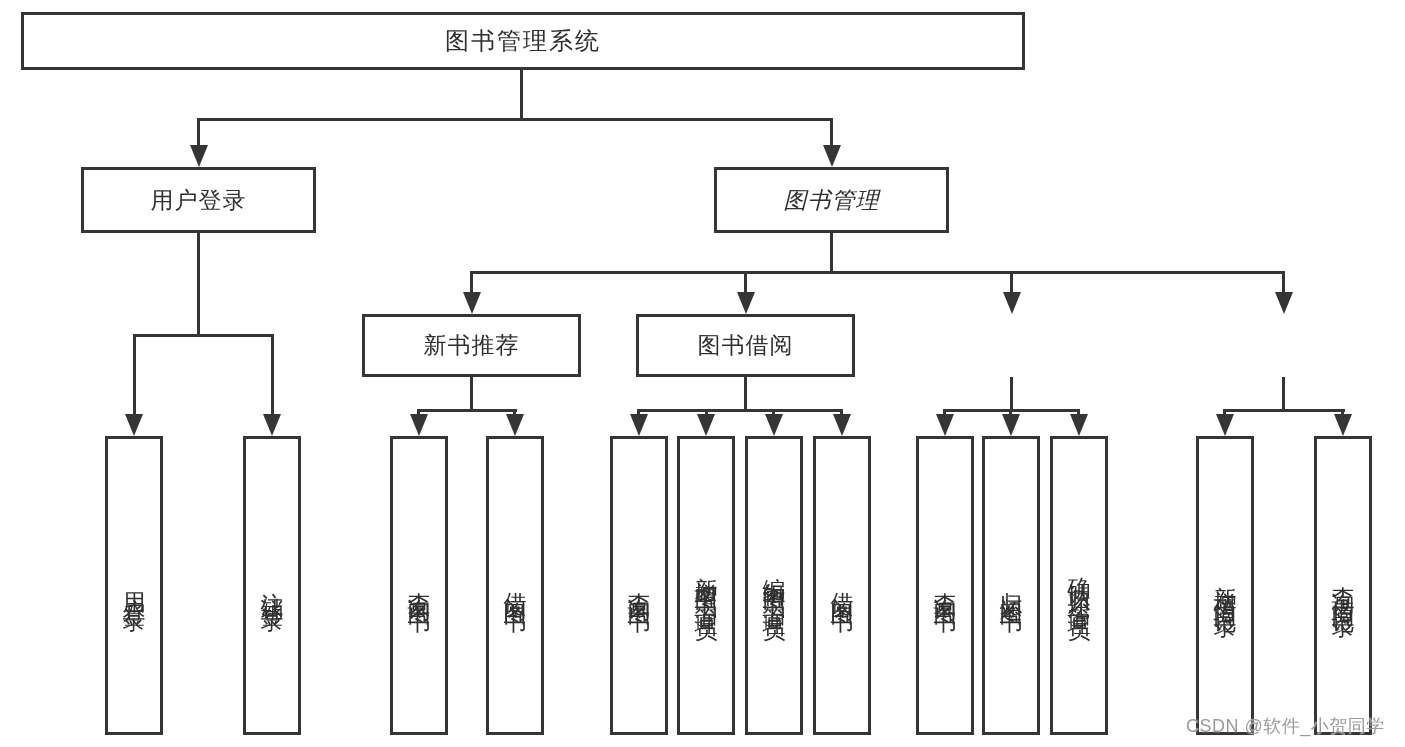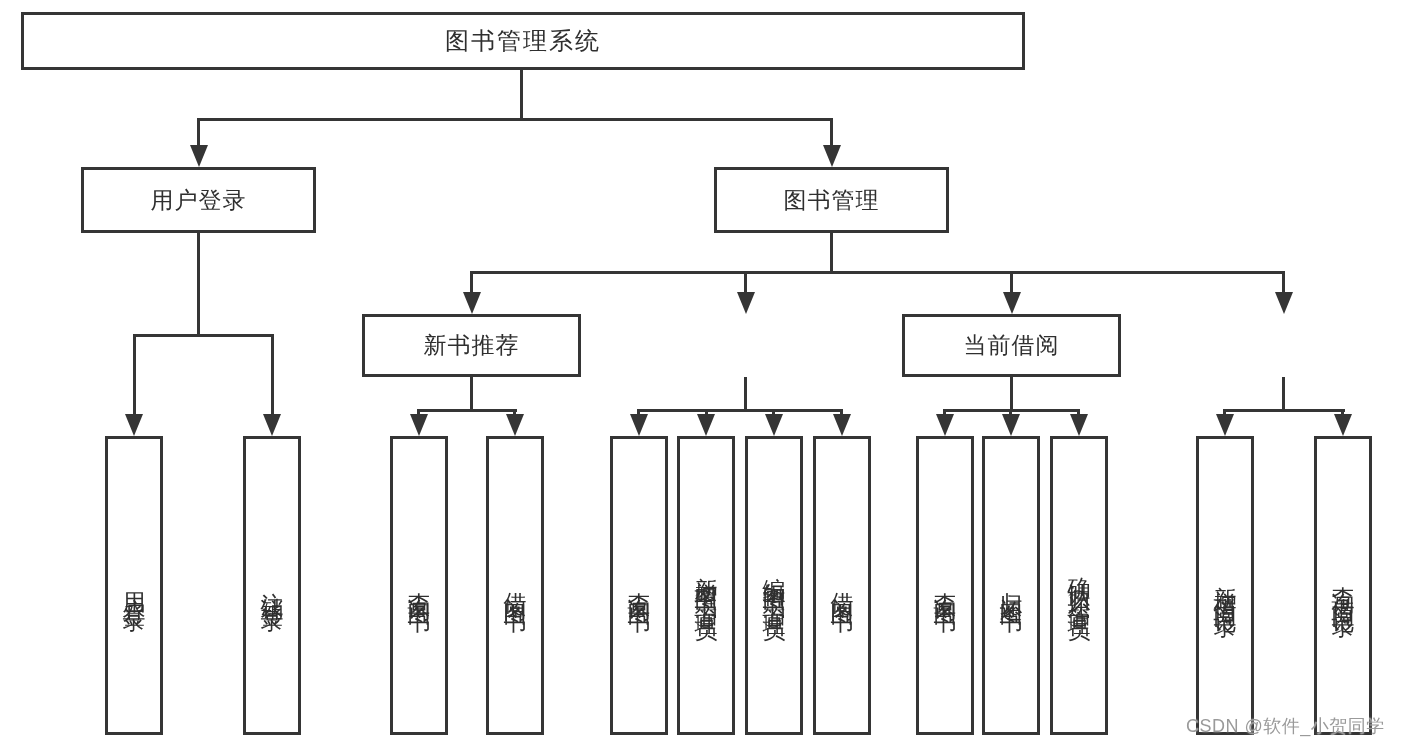--- a/index.html
+++ b/index.html
@@ -29,21 +29,21 @@
   <div class="v" style="left:520px;top:70px;height:51px;"></div>
   <div class="h" style="left:197px;top:118px;width:636px;"></div>
   <div class="v" style="left:197px;top:118px;height:29px;"></div>
   <div class="arr" style="left:190px;top:145px;"></div>
   <div class="v" style="left:830px;top:118px;height:29px;"></div>
   <div class="arr" style="left:823px;top:145px;"></div>
 
   <div class="box" style="left:81px;top:167px;width:235px;height:66px;">
     <span class="lbl">用户登录</span>
   </div>
-  <div class="box" style="left:714px;top:167px;width:235px;height:66px;">
+  <div class="box" style="left:714px;top:167px;width:235px;height:66px;font-style:italic;">
     <span class="lbl">图书管理</span>
   </div>
 
   <div class="v" style="left:197px;top:233px;height:104px;"></div>
   <div class="h" style="left:133px;top:334px;width:141px;"></div>
   <div class="v" style="left:133px;top:334px;height:82px;"></div>
   <div class="arr" style="left:125px;top:414px;"></div>
   <div class="v" style="left:271px;top:334px;height:82px;"></div>
   <div class="arr" style="left:263px;top:414px;"></div>
 
@@ -54,22 +54,22 @@
   <div class="v" style="left:744px;top:271px;height:22px;"></div>
   <div class="arr" style="left:737px;top:292px;"></div>
   <div class="v" style="left:1010px;top:271px;height:22px;"></div>
   <div class="arr" style="left:1003px;top:292px;"></div>
   <div class="v" style="left:1282px;top:271px;height:22px;"></div>
   <div class="arr" style="left:1275px;top:292px;"></div>
 
   <div class="box" style="left:362px;top:314px;width:219px;height:63px;">
     <span class="lbl">新书推荐</span>
   </div>
-  <div class="box" style="left:902px;top:314px;width:219px;height:63px;">
-    <span class="lbl">当前借阅</span>
+  <div class="box" style="left:636px;top:314px;width:219px;height:63px;">
+    <span class="lbl">图书借阅</span>
   </div>
 
   <div class="v" style="left:470px;top:377px;height:35px;"></div>
   <div class="h" style="left:417px;top:409px;width:100px;"></div>
   <div class="v" style="left:417px;top:409px;height:8px;"></div>
   <div class="arr" style="left:410px;top:414px;"></div>
   <div class="v" style="left:513px;top:409px;height:8px;"></div>
   <div class="arr" style="left:506px;top:414px;"></div>
 
   <div class="v" style="left:744px;top:377px;height:35px;"></div>

